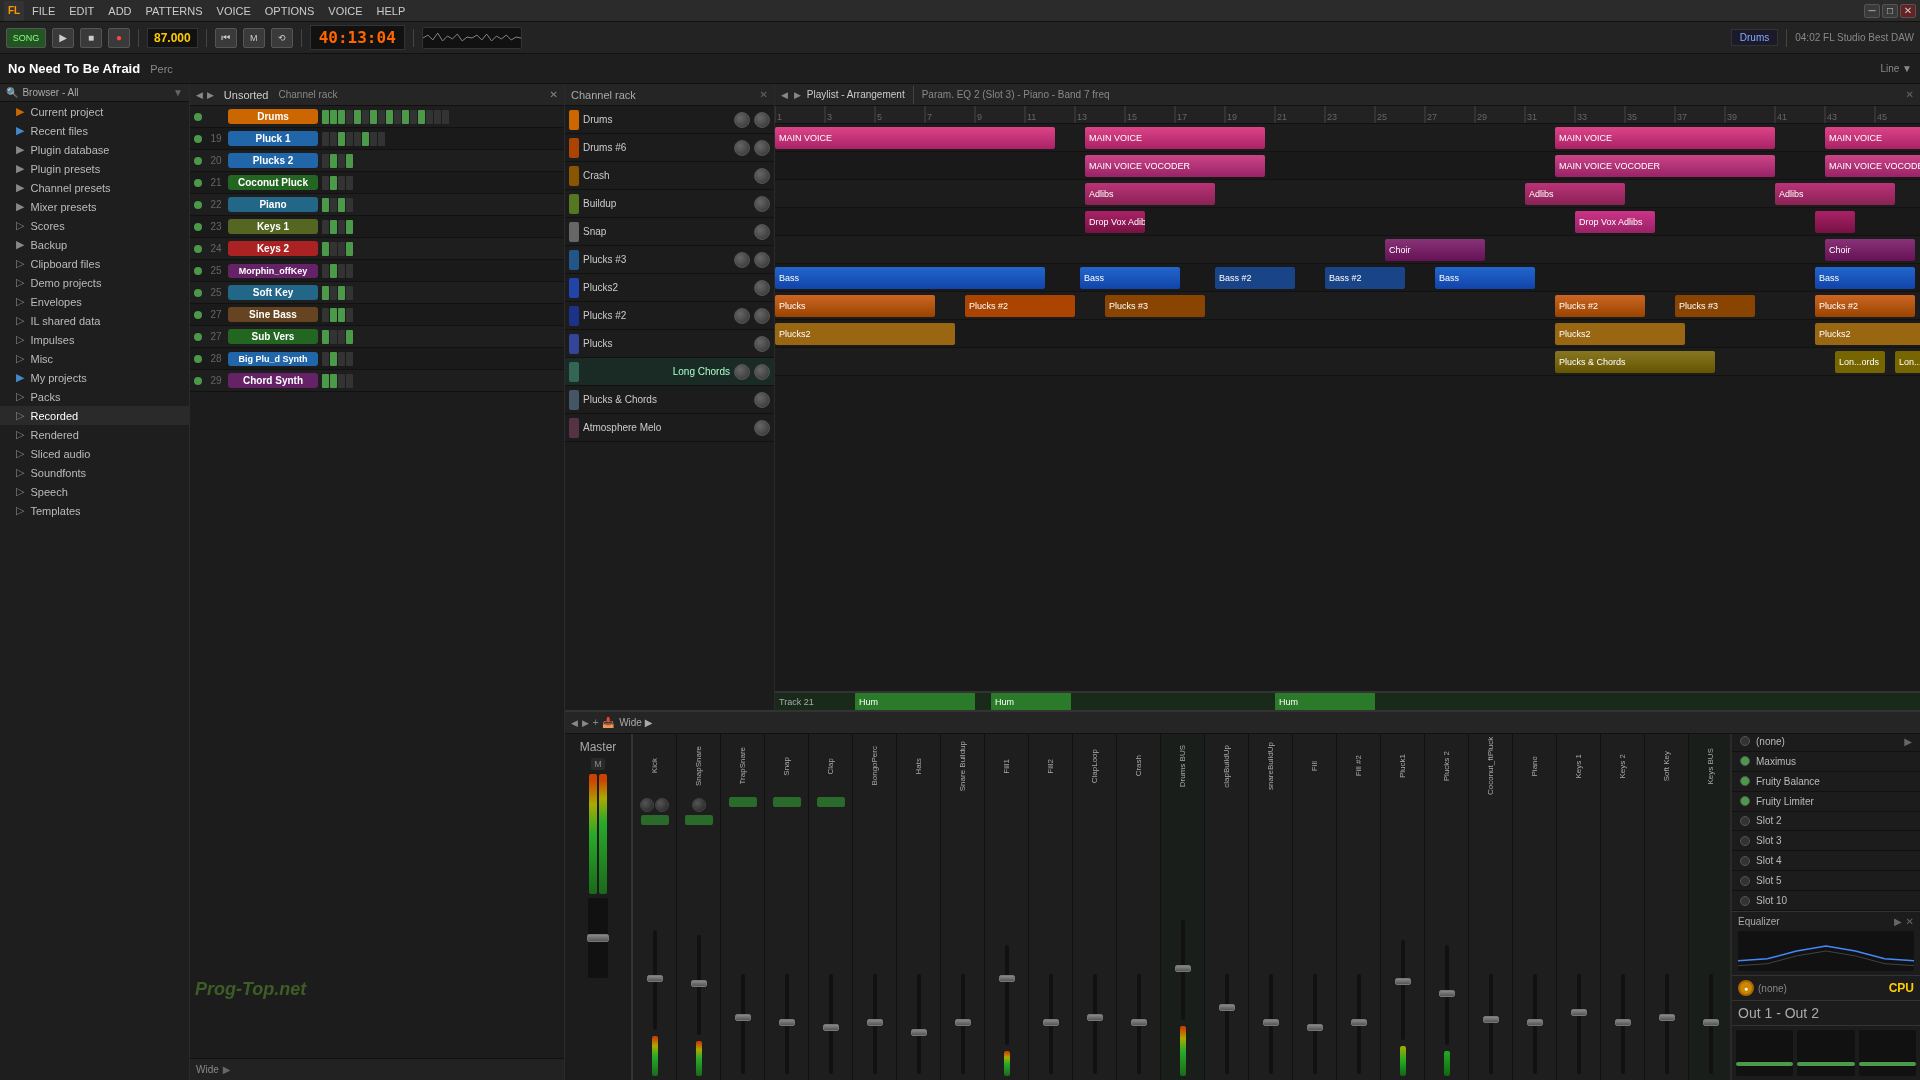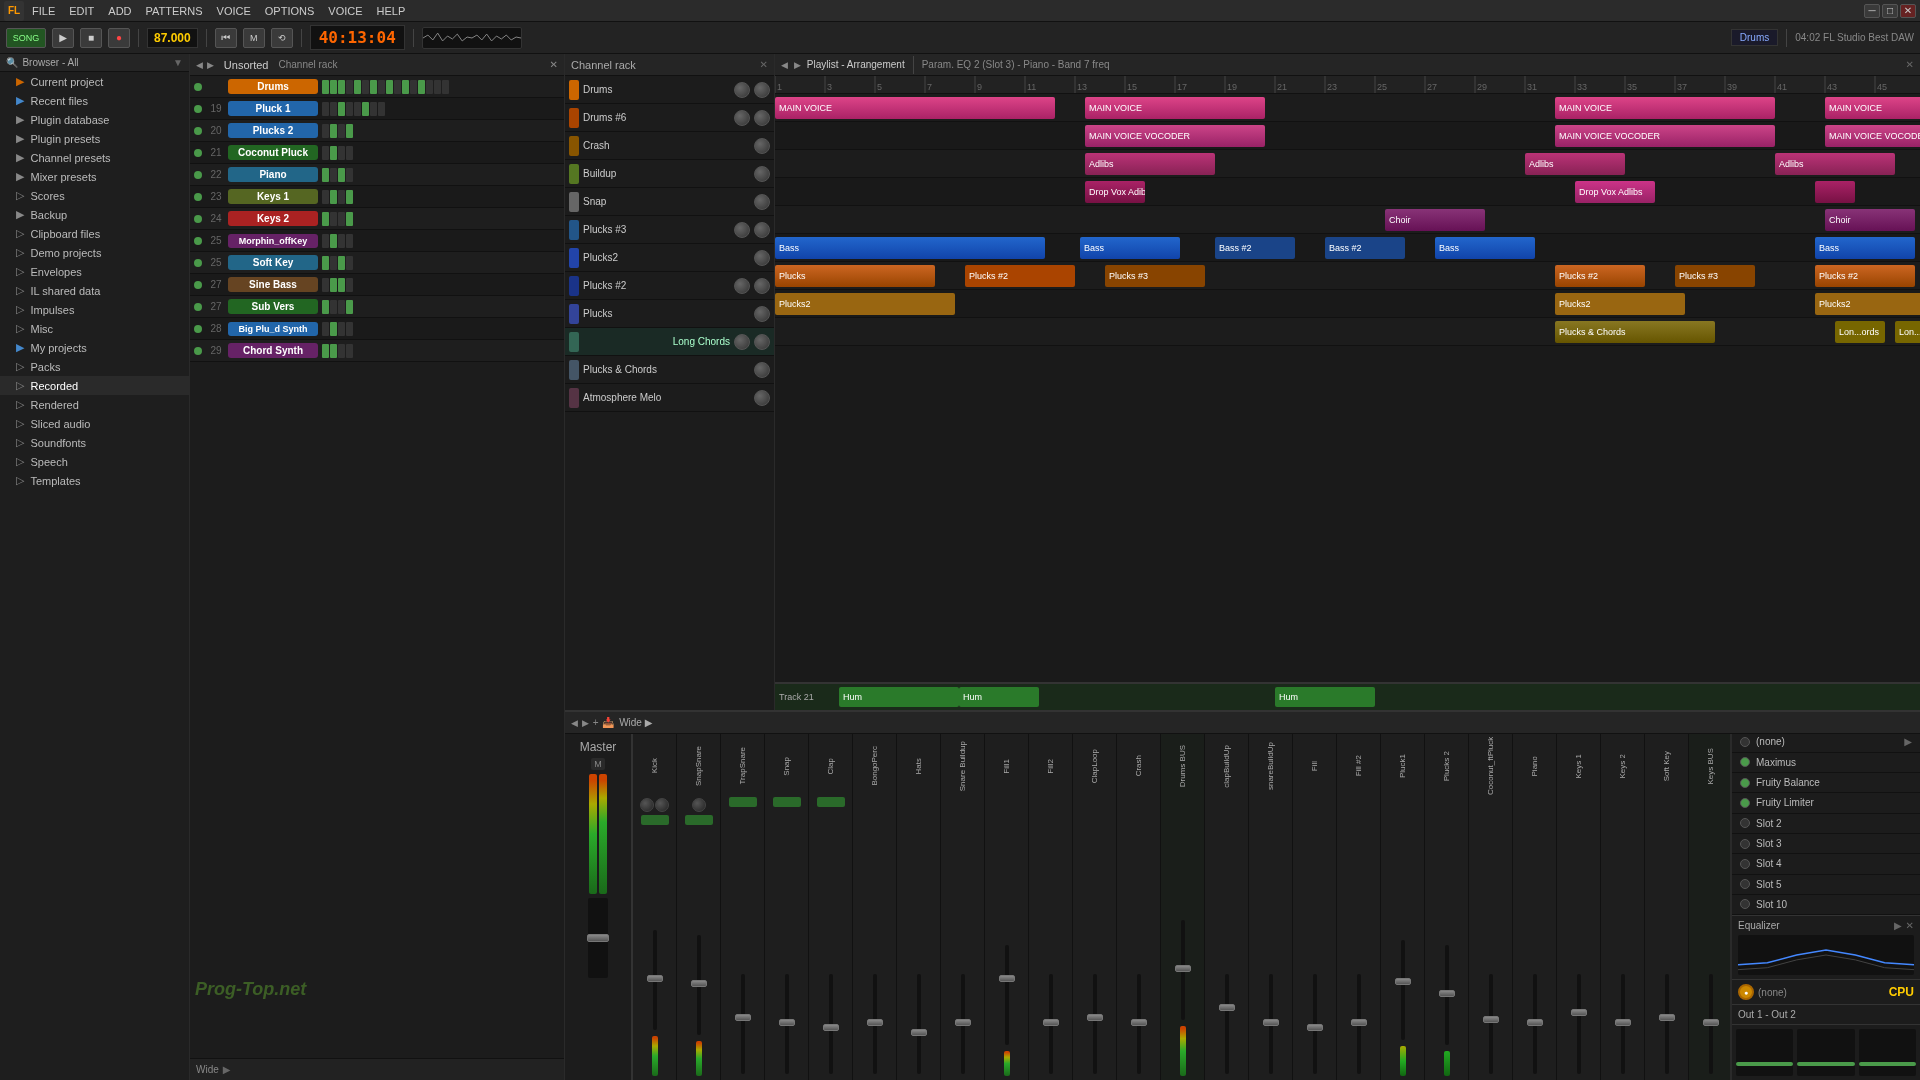--- a/index.html
+++ b/index.html
@@ -508,20 +508,26 @@
 
       <div style="background:#1a1a2a;border:1px solid #333;padding:2px 8px;font-size:10px;color:#88aaff;">
         <span>Drums</span>
       </div>
 
       <div class="sep"></div>
 
       <div style="font-size:10px;color:#888;">04:02 FL Studio Best DAW</div>
     </div>
 
+    <div id="song-title-area">
+      <div id="song-title">No Need To Be Afraid</div>
+      <div id="song-subtitle">Perc</div>
+      <div style="flex:1"></div>
+      <div style="font-size:10px;color:#888;">Line ▼</div>
+    </div>
 
   </div>
 
   <div id="workspace">
 
     <div id="left-nav">
       <div style="padding:3px 6px;background:#252525;font-size:10px;color:#aaa;border-bottom:1px solid #111;display:flex;align-items:center;gap:4px;">
         <span style="color:#666;">🔍</span>
         <span>Browser - All</span>
         <span style="color:#666;margin-left:auto;">▼</span>
@@ -1022,21 +1028,21 @@
 
             <div class="track-row">
               <div class="track-block clip-yellow" style="left:780px;width:160px;">Plucks &amp; Chords</div>
               <div class="track-block" style="left:1060px;width:50px;background:#776600;">Lon...ords</div>
               <div class="track-block" style="left:1120px;width:50px;background:#776600;">Lon...ords</div>
 
             </div>
 
           </div>
 
-          <div style="height:28px;background:#1a2a1a;border-top:2px solid #333;display:flex;align-items:center;padding:0 4px;gap:0;overflow:hidden;position:relative;">
+          <div style="height:19px;background:#1a2a1a;border-top:2px solid #333;display:flex;align-items:center;padding:0 4px;gap:16px;overflow:hidden;position:relative;">
             <div style="font-size:9px;color:#aaa;min-width:60px;">Track 21</div>
             <div class="track-block" style="position:relative;left:auto;width:120px;height:20px;background:#2a7a2a;top:auto;">
               <span>Hum</span>
             </div>
             <div class="track-block" style="position:relative;left:auto;width:80px;height:20px;background:#2a7a2a;top:auto;">
               <span>Hum</span>
             </div>
             <div class="track-block" style="position:relative;left:500px;width:100px;height:20px;background:#2a7a2a;top:auto;position:absolute;">
               <span>Hum</span>
             </div>
@@ -1426,21 +1432,21 @@
           </div>
 
           <div style="padding:4px 6px;border-top:1px solid #333;display:flex;align-items:center;gap:4px;">
             <div style="width:16px;height:16px;border-radius:50%;background:#cc8800;border:2px solid #aa6600;display:flex;align-items:center;justify-content:center;font-size:7px;color:#fff;">●</div>
             <div style="font-size:10px;color:#888;">(none)</div>
             <div style="flex:1"></div>
             <div style="font-size:12px;color:#ffcc00;font-weight:bold;">CPU</div>
           </div>
 
           <div style="padding:4px 6px;border-top:1px solid #333;">
-            <div style="font-size:10px;color:#aaa;">Out 1 - Out 2</div>
+            <div style="font-size:14px;color:#aaa;">Out 1 - Out 2</div>
           </div>
 
           <div style="padding:4px;border-top:1px solid #333;display:flex;gap:4px;height:60px;">
             <div style="flex:1;background:#111;border-radius:2px;position:relative;">
               <div style="position:absolute;bottom:10px;left:0;right:0;height:4px;background:#4a9a4a;border-radius:2px;"></div>
             </div>
             <div style="flex:1;background:#111;border-radius:2px;position:relative;">
               <div style="position:absolute;bottom:10px;left:0;right:0;height:4px;background:#4a9a4a;border-radius:2px;"></div>
             </div>
             <div style="flex:1;background:#111;border-radius:2px;position:relative;">

